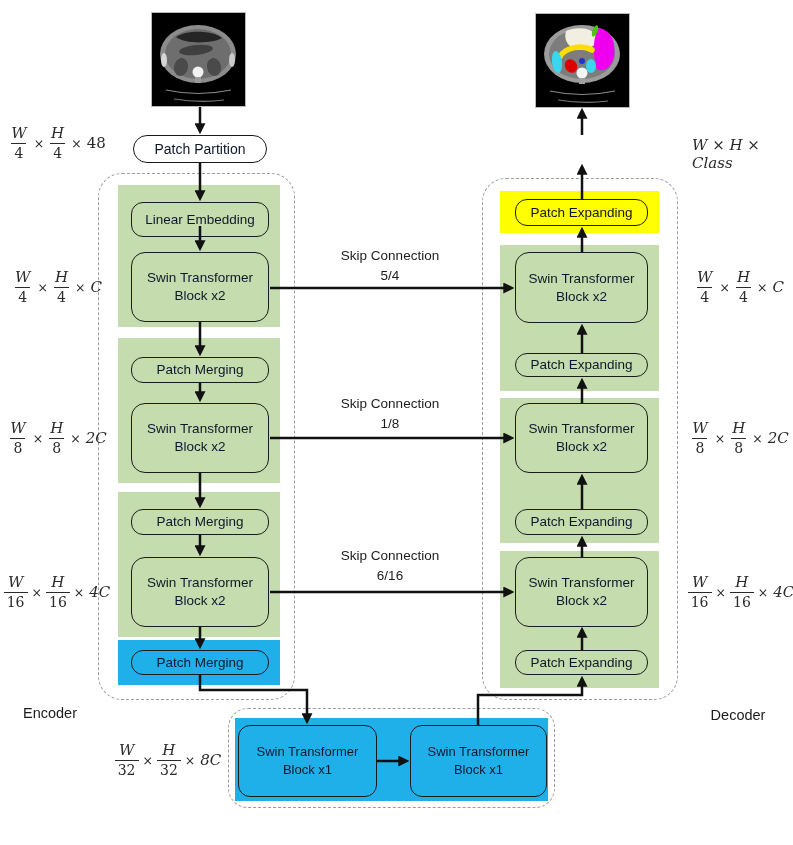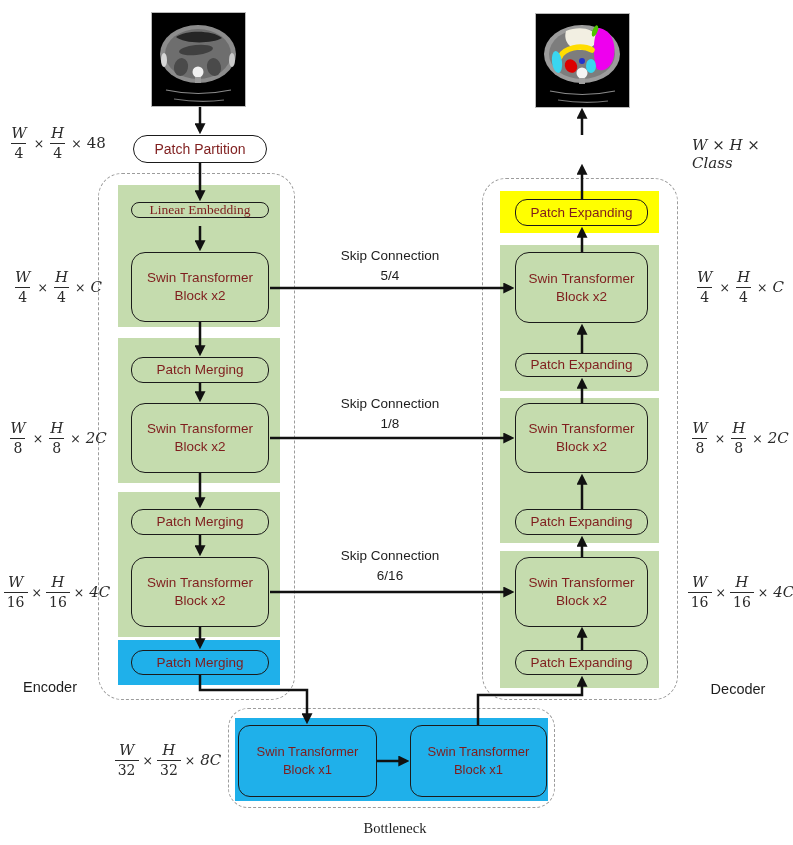--- a/index.html
+++ b/index.html
@@ -9,30 +9,30 @@
   
   .dashedbox{border:1.6px dashed #9c9c9c;border-radius:24px;background:transparent;z-index:1;}
   
   .stage{z-index:2;}
   .green{background:#c5dcae;}
   .blue{background:#1fb0ea;}
   .yellow{background:#ffff00;}
   
   .box{z-index:3;border:1.7px solid #1b1b1b;display:flex;flex-direction:column;
        align-items:center;justify-content:center;text-align:center;
-       font-size:13.5px;line-height:18px;color:#7f1d1d;}
+       font-size:13.5px;line-height:18px;color:#0f172a;}
   .rsm{border-radius:12px;}
   .rlg{border-radius:14px;}
   .whitebox{background:#ffffff;border-radius:14px;font-size:14px;}
   .greenbox{background:#c5dcae;}
   .bluebox{background:#1fb0ea;}
   .yellowbox{background:#ffff00;}
   .swin span{display:block;}
   
-  .seclabel{z-index:5;font-size:14.5px;color:#1d1d1d;text-align:center;}
+  .seclabel{z-index:5;font-size:14.5px;color:#1d1d1d;text-align:center;margin-top:26px;}
   
   .skiplabel{z-index:5;width:180px;text-align:center;font-size:13.5px;line-height:20px;color:#1d1d1d;}
   
   .dim{z-index:5;display:flex;align-items:center;justify-content:center;gap:3px;
        font-family:"DejaVu Serif",serif;font-style:italic;font-size:15px;color:#2a2a2a;}
   .dim.flat{font-size:15px;}
   .frac{display:inline-flex;flex-direction:column;align-items:center;line-height:1;}
   .fnum{padding:0 3px 2px 3px;}
   .fden{border-top:1.3px solid #2a2a2a;padding:2px 3px 0 3px;font-style:normal;font-size:14px;}
   .tx{font-style:normal;font-size:12.5px;padding:0 1px;}
@@ -98,21 +98,21 @@
   <div class="abs stage green" style="left:500px;top:245px;width:159px;height:146px;"></div>
   <div class="abs stage green" style="left:500px;top:398px;width:159px;height:145px;"></div>
   <div class="abs stage green" style="left:500px;top:551px;width:159px;height:137px;"></div>
 
   <div class="abs stage blue" style="left:235px;top:718px;width:313px;height:83px;"></div>
 
   <div class="abs box whitebox" style="left:133px;top:135px;width:134px;height:28px;">
     <span>Patch Partition</span>
   </div>
 
-  <div class="abs box greenbox rsm" style="left:131px;top:202px;width:138px;height:16px;font-family:Liberation Serif, serif;">
+  <div class="abs box greenbox rsm" style="left:131px;top:202px;width:138px;height:35px;">
     <span>Linear Embedding</span>
   </div>
   <div class="abs box greenbox rlg swin" style="left:131px;top:252px;width:138px;height:70px;">
     <span>Swin Transformer</span>
     <span>Block x2</span>
   </div>
   <div class="abs box greenbox rsm" style="left:131px;top:357px;width:138px;height:26px;">
     <span>Patch Merging</span>
   </div>
   <div class="abs box greenbox rlg swin" style="left:131px;top:403px;width:138px;height:70px;">

